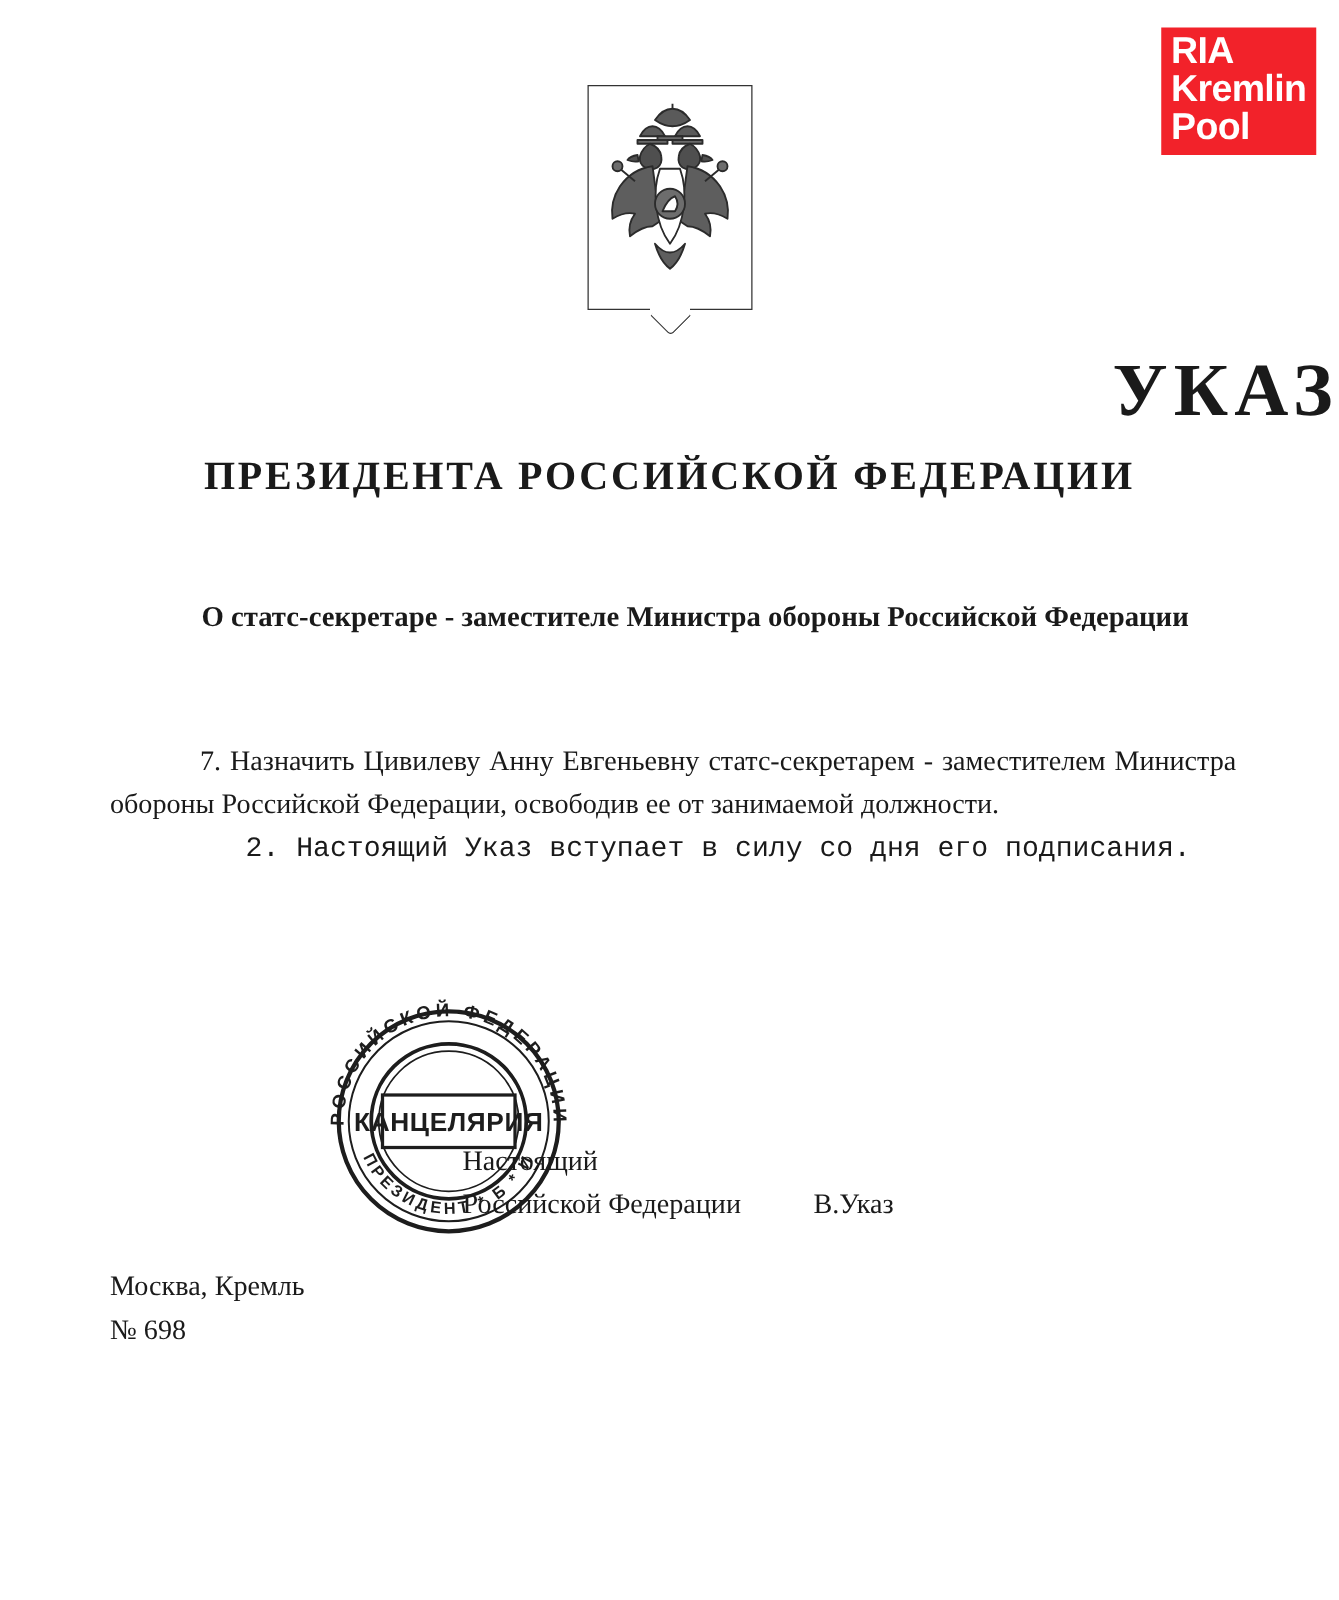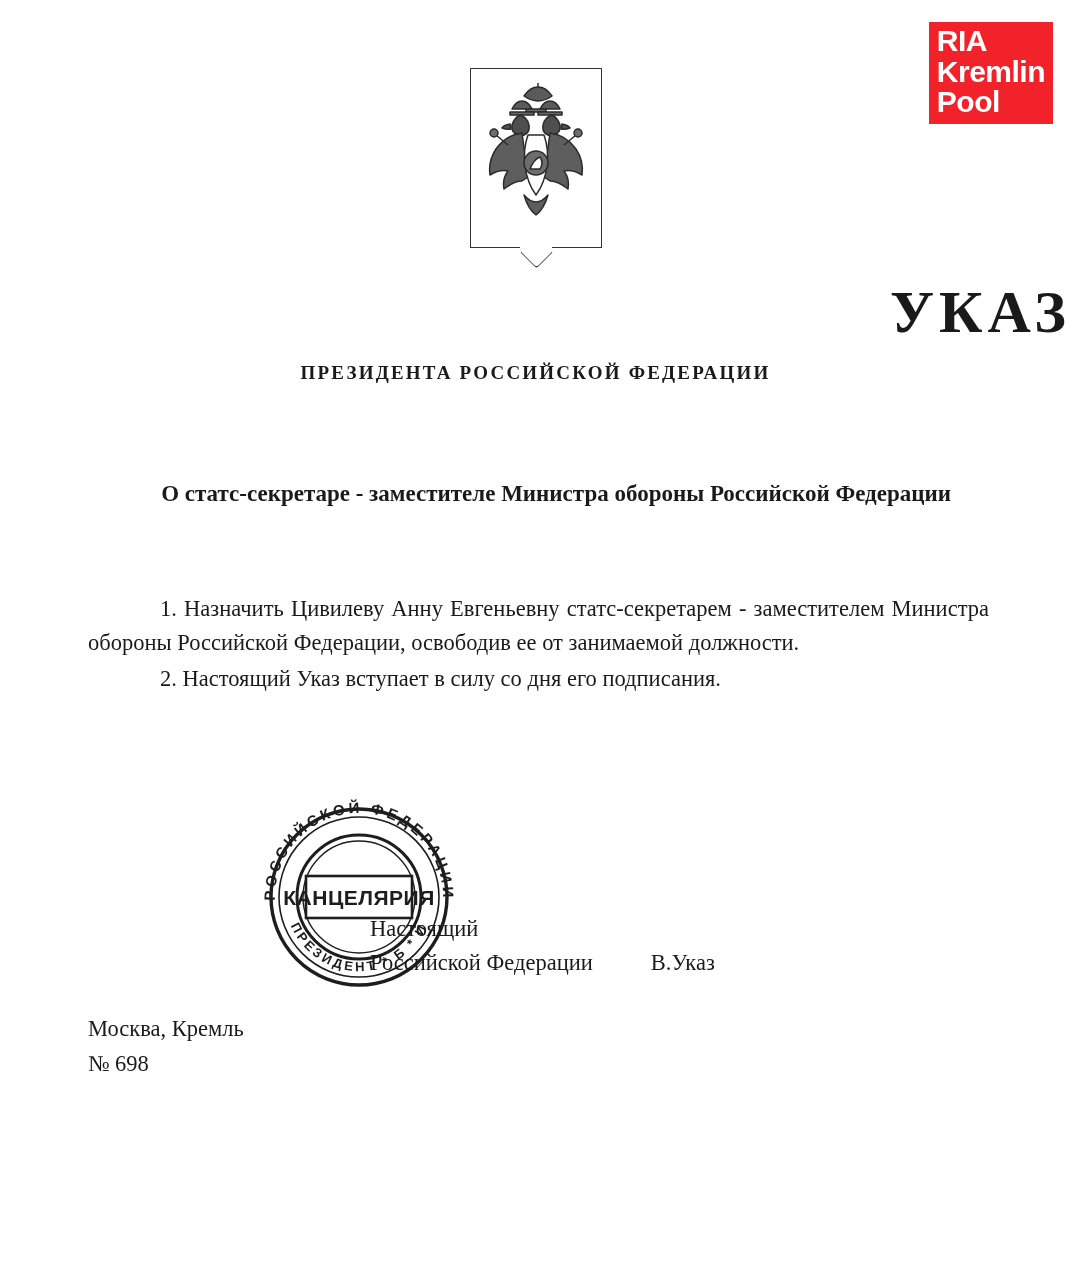--- a/index.html
+++ b/index.html
@@ -92,21 +92,21 @@
     text-align: right;
     font-size: 60px;
     font-weight: bold;
     letter-spacing: 5px;
   }
   .doc-subtitle {
     position: absolute;
     top: 362px;
     width: 100%;
     text-align: center;
-    font-size: 19px;
+    font-size: 32px;
     font-weight: bold;
     letter-spacing: 2.2px;
   }
   .doc-about {
     position: absolute;
     top: 478px;
     left: 120px;
     right: 120px;
     text-align: right;
     font-size: 23px;
@@ -121,21 +121,21 @@
     left: 88px;
     right: 82px;
     font-size: 22.5px;
     line-height: 1.52;
   }
   .para {
     text-align: justify;
     text-indent: 72px;
     margin: 0 0 2px 0;
   }
-  .para.last { text-align: left; }
+  .para.last { text-align: center; font-family: Liberation Mono, monospace; }
 
   
   .sig-block {
     position: absolute;
     top: 912px;
     left: 370px;
     font-size: 22.5px;
     line-height: 1.52;
   }
   .sig-line2 {
@@ -211,21 +211,21 @@
       </svg>
     </div>
   </div>
 </div>
 
 <div class="doc-title">УКАЗ</div>
 <div class="doc-subtitle">ПРЕЗИДЕНТА РОССИЙСКОЙ ФЕДЕРАЦИИ</div>
 <div class="doc-about">О статс-секретаре - заместителе Министра обороны Российской Федерации</div>
 
 <div class="doc-body">
-  <p class="para">1. Назначить Цивилеву Анну Евгеньевну статс-секретарем - заместителем Министра обороны Российской Федерации, освободив ее от занимаемой должности.</p>
+  <p class="para">7. Назначить Цивилеву Анну Евгеньевну статс-секретарем - заместителем Министра обороны Российской Федерации, освободив ее от занимаемой должности.</p>
   <p class="para last">2. Настоящий Указ вступает в силу со дня его подписания.</p>
 </div>
 
 <div class="stamp">
   <svg width="218" height="218" viewBox="0 0 218 218" aria-hidden="true">
     <defs>
       <path id="outerArc" d="M 109,109 m -88,0 a 88,88 0 1,1 176,0 a 88,88 0 1,1 -176,0"></path>
       <path id="arcTop" d="M 25,109 a 84,84 0 0 1 168,0"></path>
       <path id="arcBottom" d="M 35,109 a 74,74 0 0 0 148,0"></path>
       <path id="arcLeftTop" d="M 40,120 a 69,69 0 0 1 138,0"></path>

